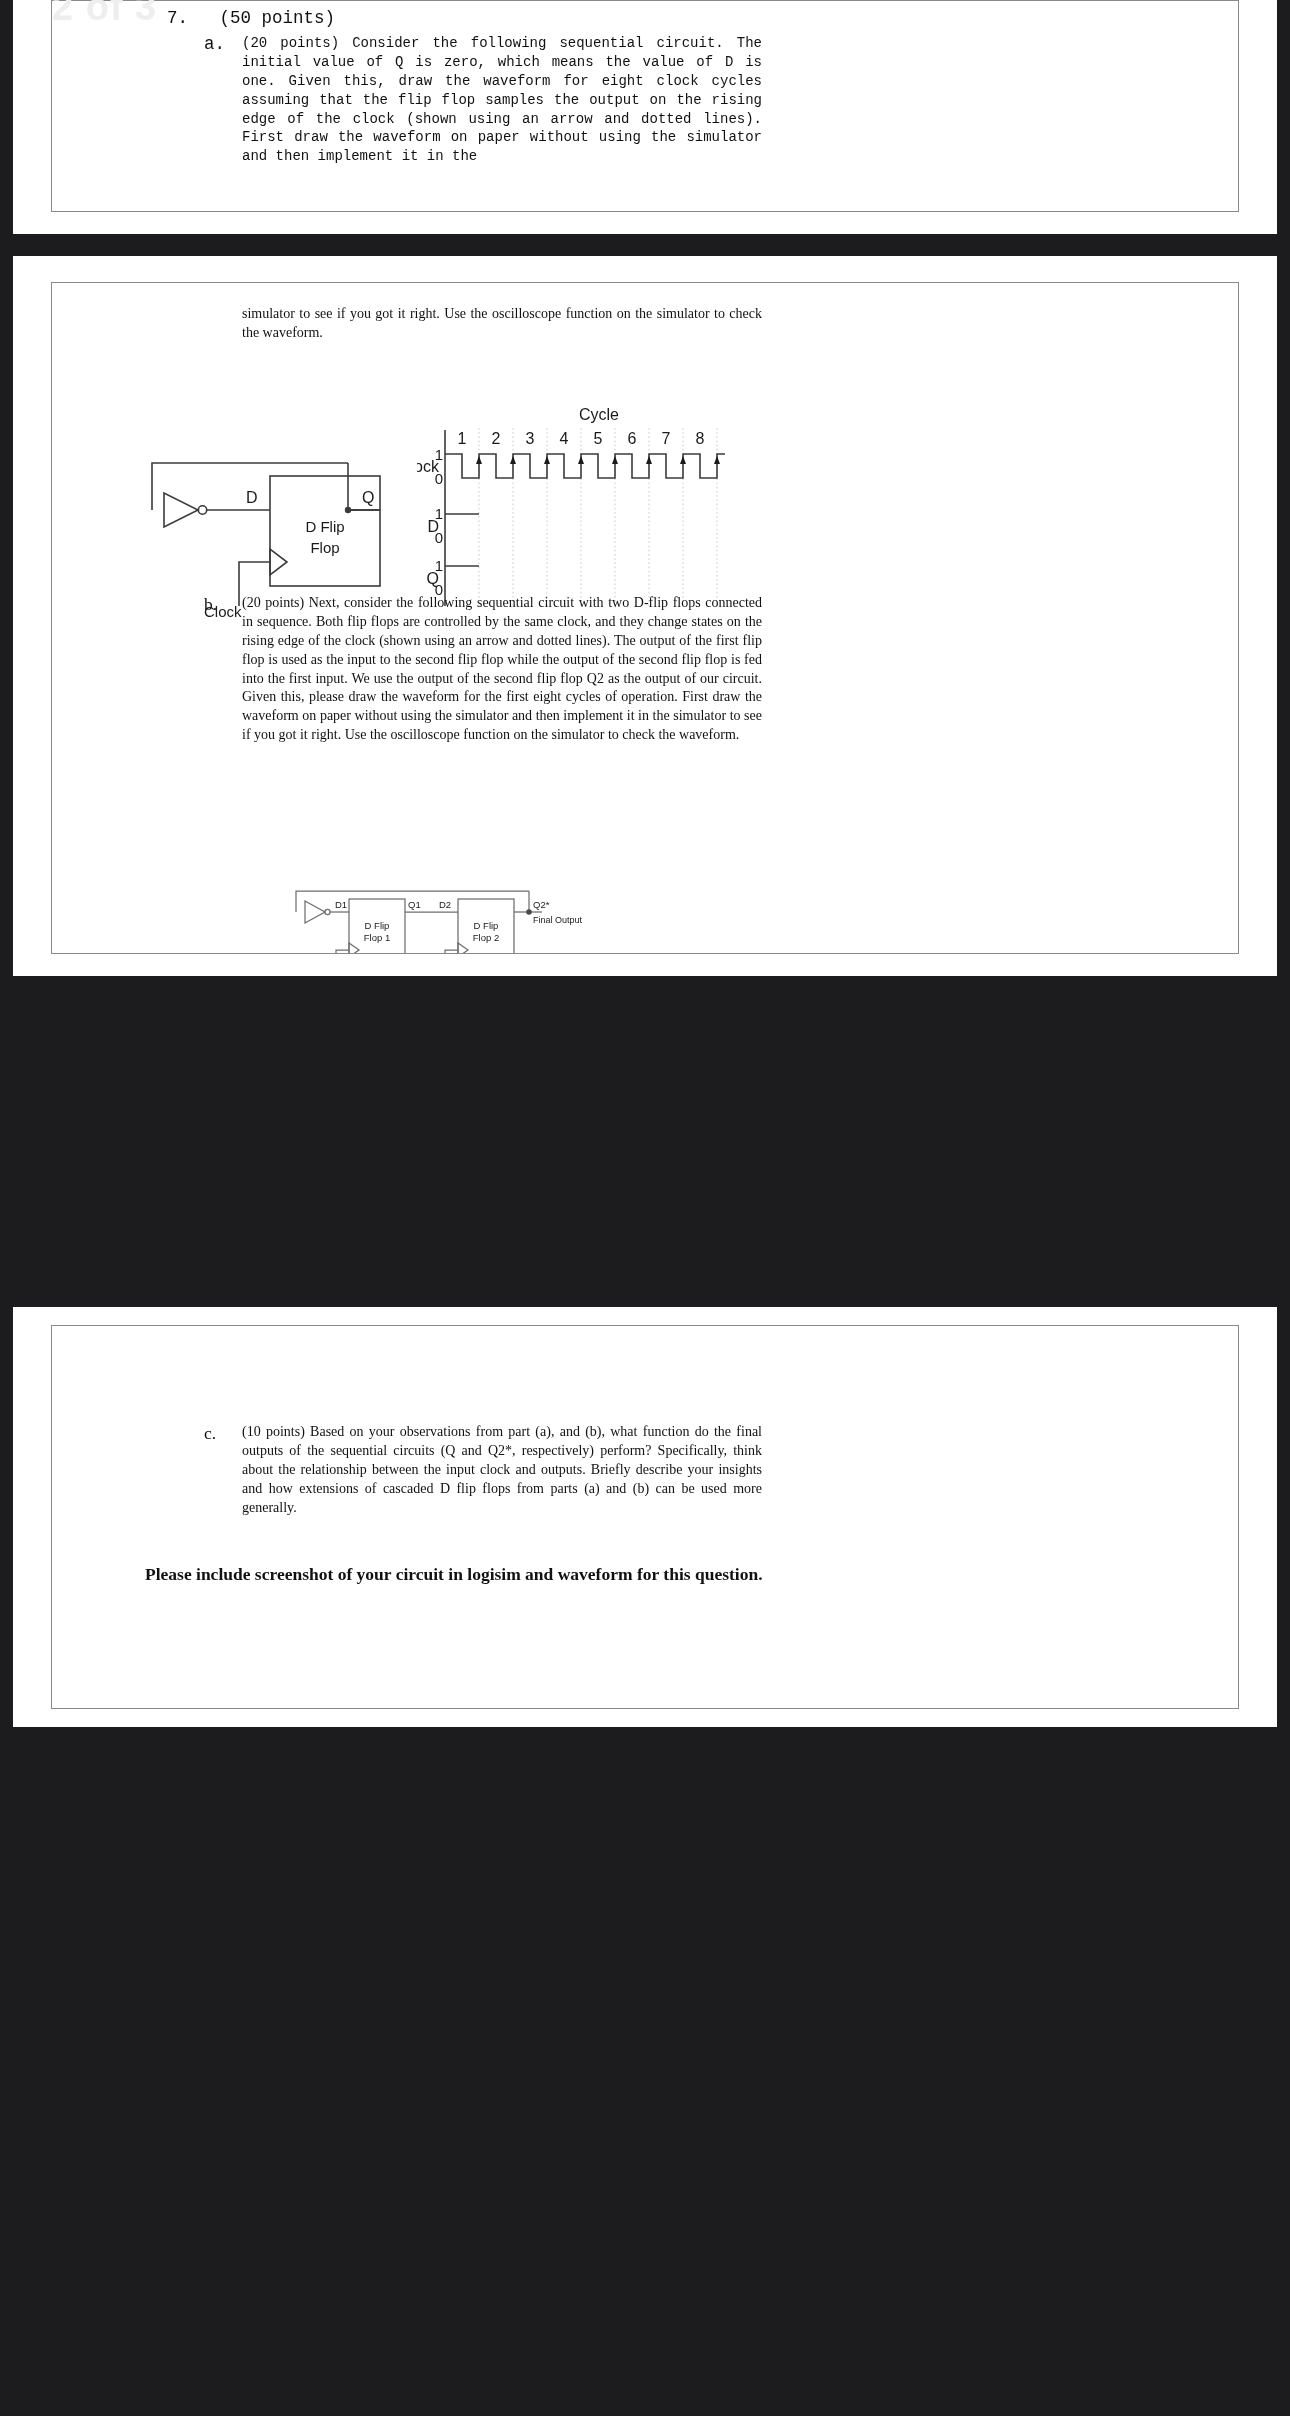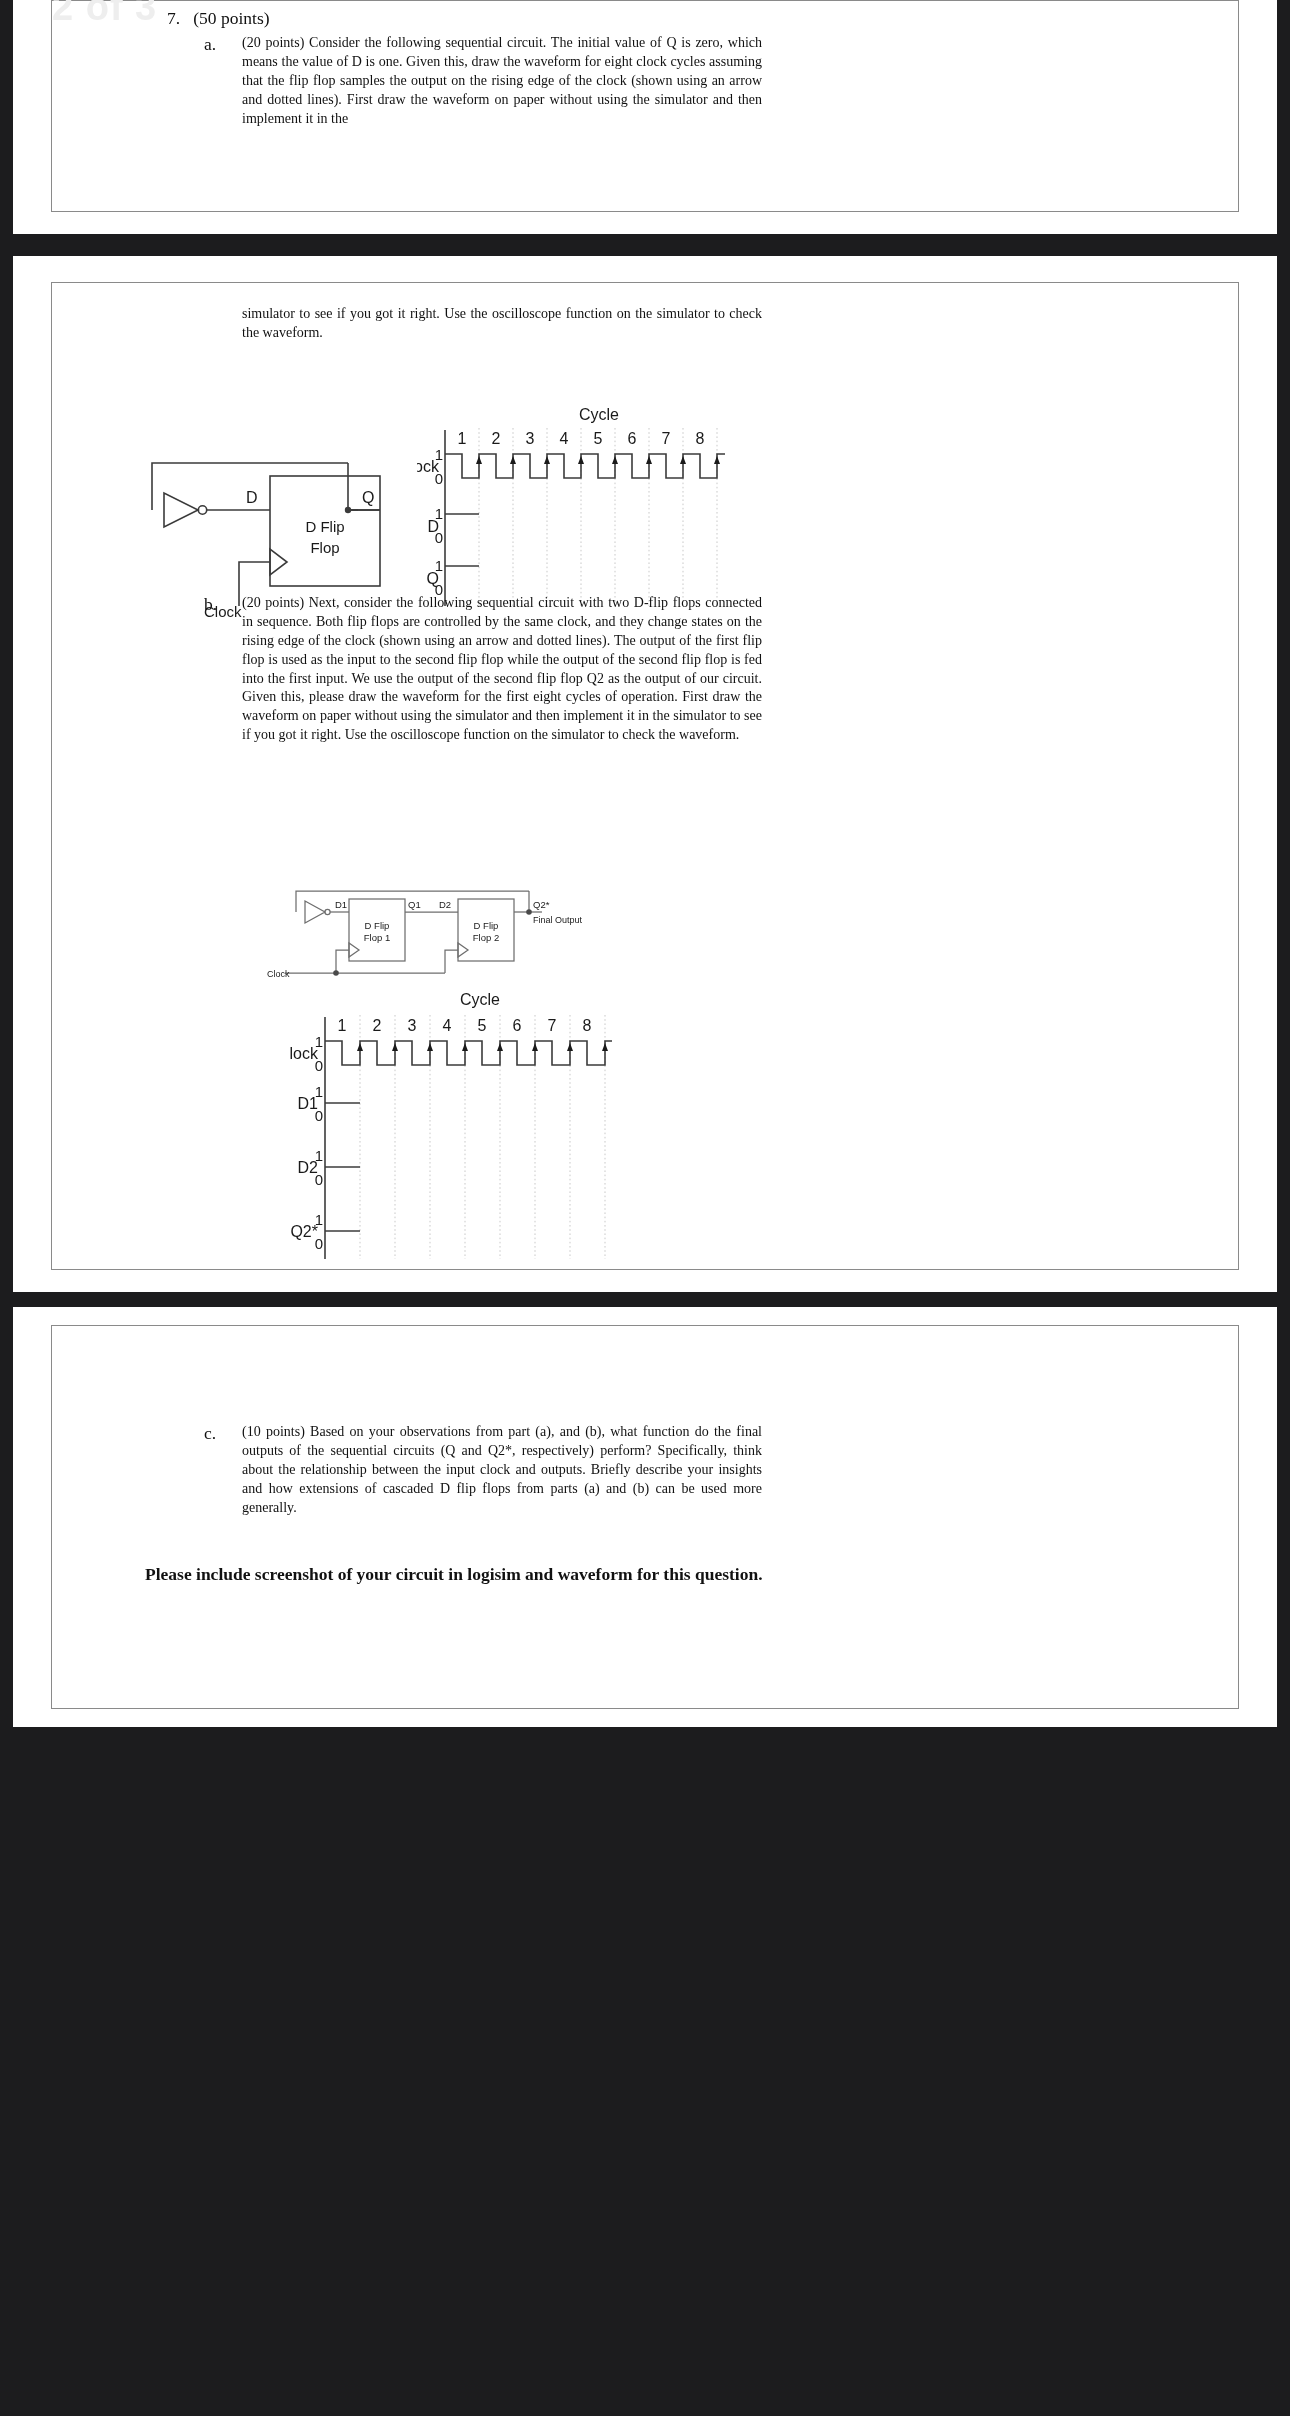--- a/index.html
+++ b/index.html
@@ -25,21 +25,21 @@
   }
   .page-inner {
     position: absolute;
     border: 1px solid #8a8a8a;
     background: #ffffff;
     box-sizing: border-box;
     overflow: hidden;
   }
 
   #page-a { top: -36px;   height: 270px; }
-  #page-b { top: 256px;   height: 1036px; }
+  #page-b { top: 256px;   height: 720px; }
   #page-c { top: 1307px;  height: 420px;  }
 
   #page-a .page-inner { left: 38px; right: 38px; top: 36px;  bottom: 22px; }
   #page-b .page-inner { left: 38px; right: 38px; top: 26px;  bottom: 22px; }
   #page-c .page-inner { left: 38px; right: 38px; top: 18px;  bottom: 18px; }
 
   
   .watermark {
     position: absolute;
     left: 52px;
@@ -87,21 +87,21 @@
   
   .fig { position: absolute; margin-top: 48px; }
   .fig svg { display: block; }
 </style>
 </head>
 <body>
 
 <div class="page" id="page-a">
   <div class="page-inner">
 
-    <div class="doc-body" style="left:0;top:0;right:0;bottom:0;">
+    <div class="doc-body" style="left:0;top:0;right:0;bottom:0;font-family:Liberation Mono, monospace;">
       <span class="qnum" style="left:115px; top:7px;">
         <span>7.</span>
         &nbsp;
         <span>(50 points)</span>
       </span>
 
       <span class="sub-marker" style="left:152px; top:33px;">a.</span>
 
       <div class="para" style="left:190px; top:33px; width:520px;">(20 points) Consider the following sequential circuit. The initial value of Q is zero, which means the value of D is one. Given this, draw the waveform for eight clock cycles assuming that the flip flop samples the output on the rising edge of the clock (shown using an arrow and dotted lines). First draw the waveform on paper without using the simulator and then implement it in the</div>
     </div>

